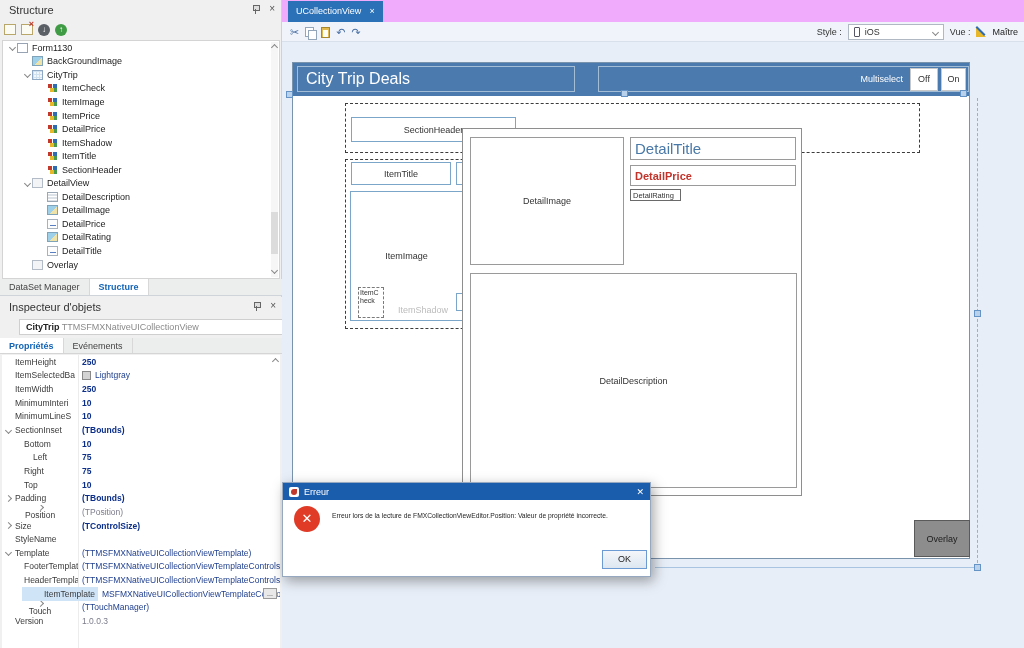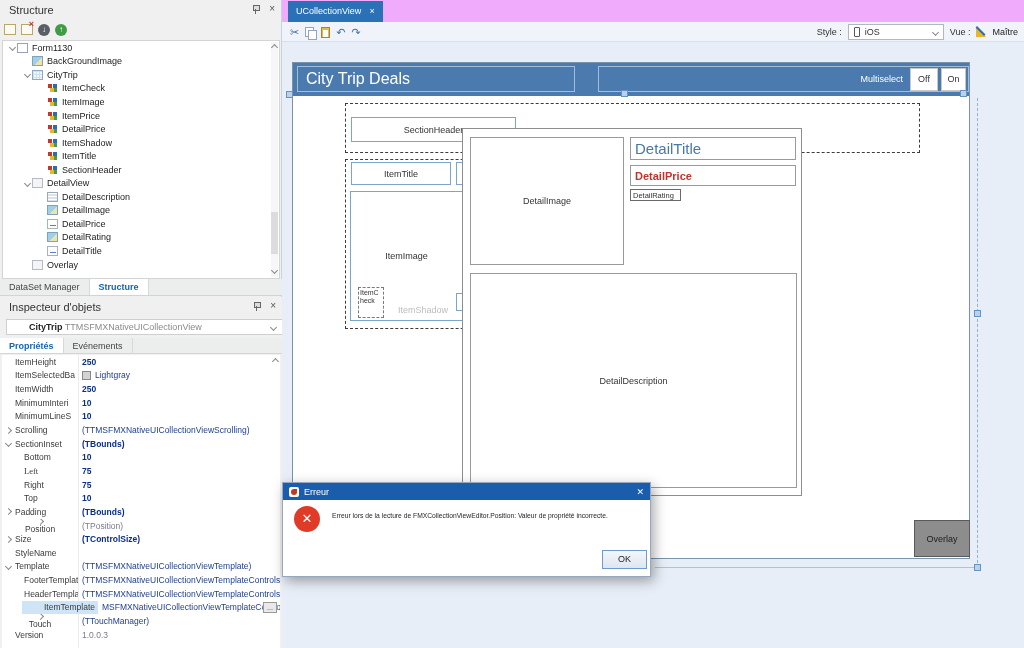--- a/index.html
+++ b/index.html
@@ -53,22 +53,22 @@
   #tree-scroll-track { position:absolute; right:3px; top:42px; width:7px; height:235px; background:#f6f6f6; }
   #tree-scroll-thumb { position:absolute; right:3px; top:212px; width:7px; height:42px; background:#dcdcdc; }
   .scroll-arrow { position:absolute; right:4px; }
 
   #structure-tabs { position:absolute; left:0; top:279px; width:282px; height:17px; display:flex;
     border-bottom:1px solid #cfd4da; background:#eceded; }
   .btab { padding:0 9px; font-size:9px; line-height:16px; color:#444; border-right:1px solid #d8d8d8; }
   .btab.active { background:#fff; color:#1464b4; font-weight:bold; }
 
   #inspector { position:absolute; left:0; top:297px; width:282px; height:440px; background:#f0f0f1; }
-  #obj-selector { position:absolute; left:6px; top:22px; width:278px; height:16px; background:#fff;
-    border:1px solid #cfcfcf; font-size:9px; line-height:14px; padding-left:22px; white-space:nowrap; overflow:hidden; }
+  #obj-selector { position:absolute; left:19px; top:22px; width:278px; height:16px; background:#fff;
+    border:1px solid #cfcfcf; font-size:9px; line-height:14px; padding-left:6px; white-space:nowrap; overflow:hidden; }
   #obj-selector .oname { font-weight:bold; color:#222; }
   #obj-selector .oclass { color:#8a8a8a; }
   #obj-chev { position:absolute; right:7px; top:5px; }
   #insp-tabs { position:absolute; left:0; top:41px; width:282px; height:16px; display:flex; background:#eceded; border-bottom:1px solid #d5d5d5; }
   #prop-grid { position:absolute; left:2px; top:58px; width:278px; height:293px; background:#fff; overflow:hidden; }
   #prop-grid::before { content:""; position:absolute; left:76px; top:0; bottom:0; width:1px; background:#ececec; }
   .prow { position:relative; height:13.65px; display:flex; align-items:center; font-size:8.5px; white-space:nowrap; }
   .prow.sel .pnamecell { background:#cfe4f7;margin-left:20px; }
   .pnamecell { width:76px; flex:none; height:100%; display:flex; align-items:center; overflow:hidden; }
   .pexp { width:13px; flex:none; display:inline-flex; justify-content:center; }
@@ -342,50 +342,39 @@
               <span class="pexp"></span>
               <span class="pname">MinimumLineS</span>
             </span>
             <span class="pval v-bold">
               <span>10</span>
             </span>
           </div>
           <div class="prow">
             <span class="pnamecell" style="padding-left: 0px;">
               <span class="pexp">
-                <span class="chev dim right"></span>
-              </span>
-              <span class="pname">Scrolling</span>
-            </span>
-            <span class="pval v-norm">
-              <span>(TTMSFMXNativeUICollectionViewScrolling)</span>
-            </span>
-          </div>
-          <div class="prow">
-            <span class="pnamecell" style="padding-left: 0px;">
-              <span class="pexp">
                 <span class="chev dim down"></span>
               </span>
               <span class="pname">SectionInset</span>
             </span>
             <span class="pval v-bold">
               <span>(TBounds)</span>
             </span>
           </div>
           <div class="prow">
             <span class="pnamecell" style="padding-left: 9px;">
               <span class="pexp"></span>
               <span class="pname">Bottom</span>
             </span>
             <span class="pval v-bold">
               <span>10</span>
             </span>
           </div>
           <div class="prow">
-            <span class="pnamecell" style="padding-left: 9px; font-family: Liberation Serif, serif;">
+            <span class="pnamecell" style="padding-left: 18px;">
               <span class="pexp"></span>
               <span class="pname">Left</span>
             </span>
             <span class="pval v-bold">
               <span>75</span>
             </span>
           </div>
           <div class="prow">
             <span class="pnamecell" style="padding-left: 9px;">
               <span class="pexp"></span>

